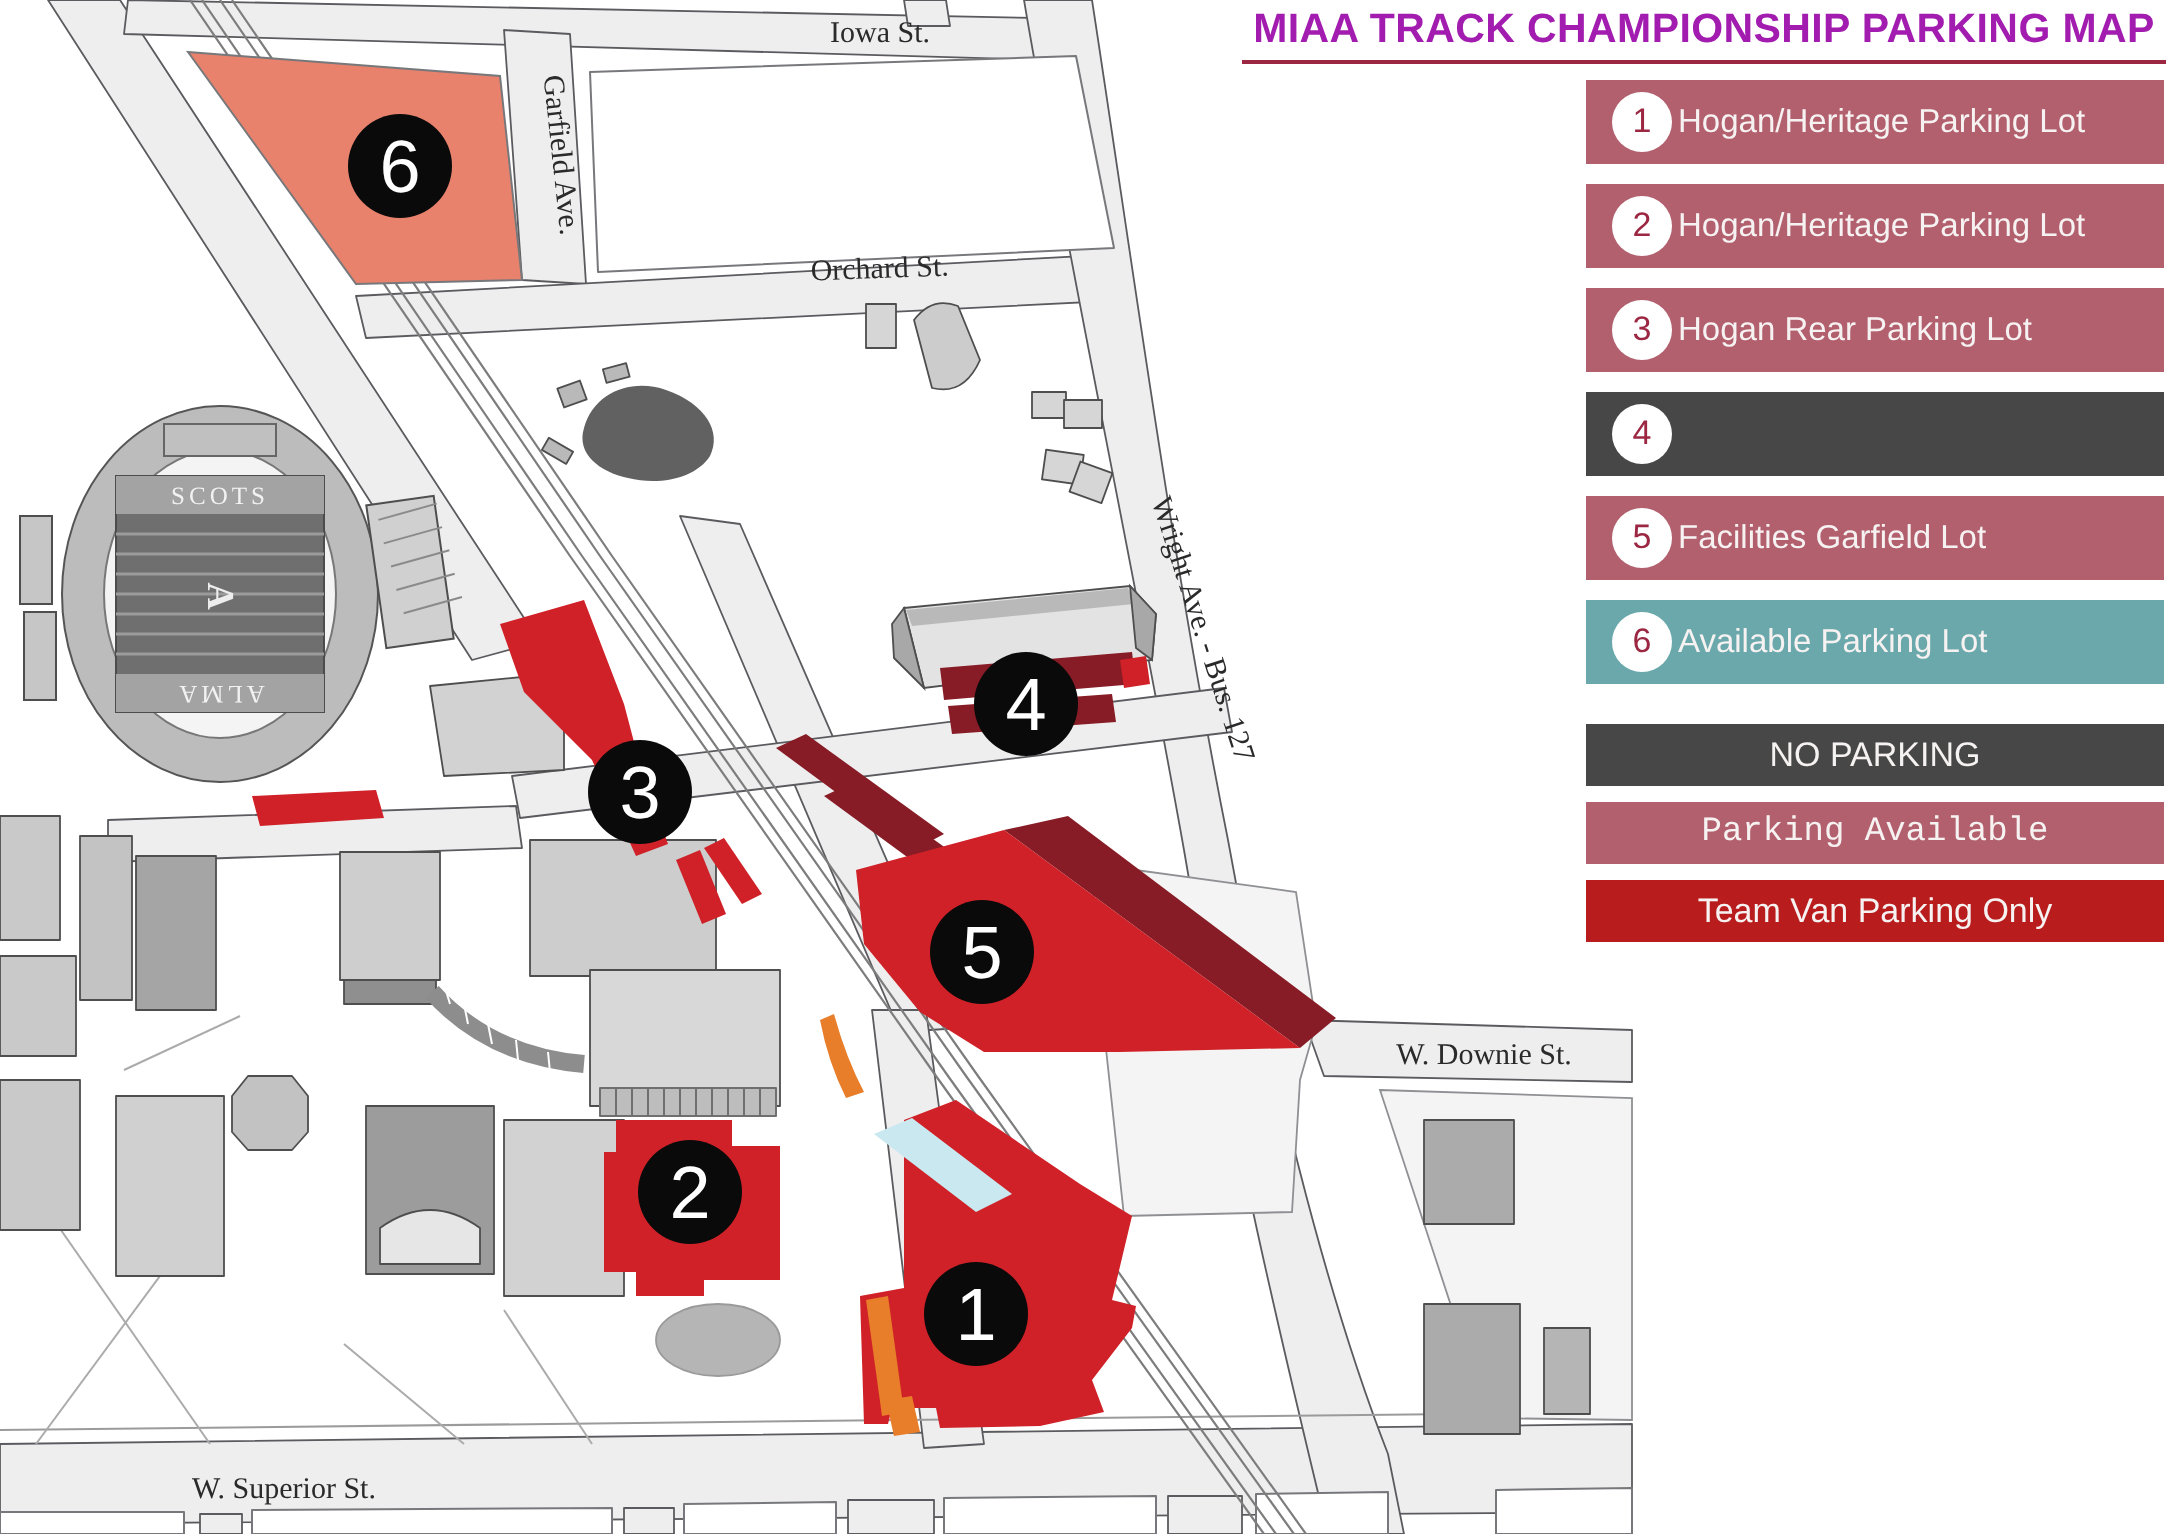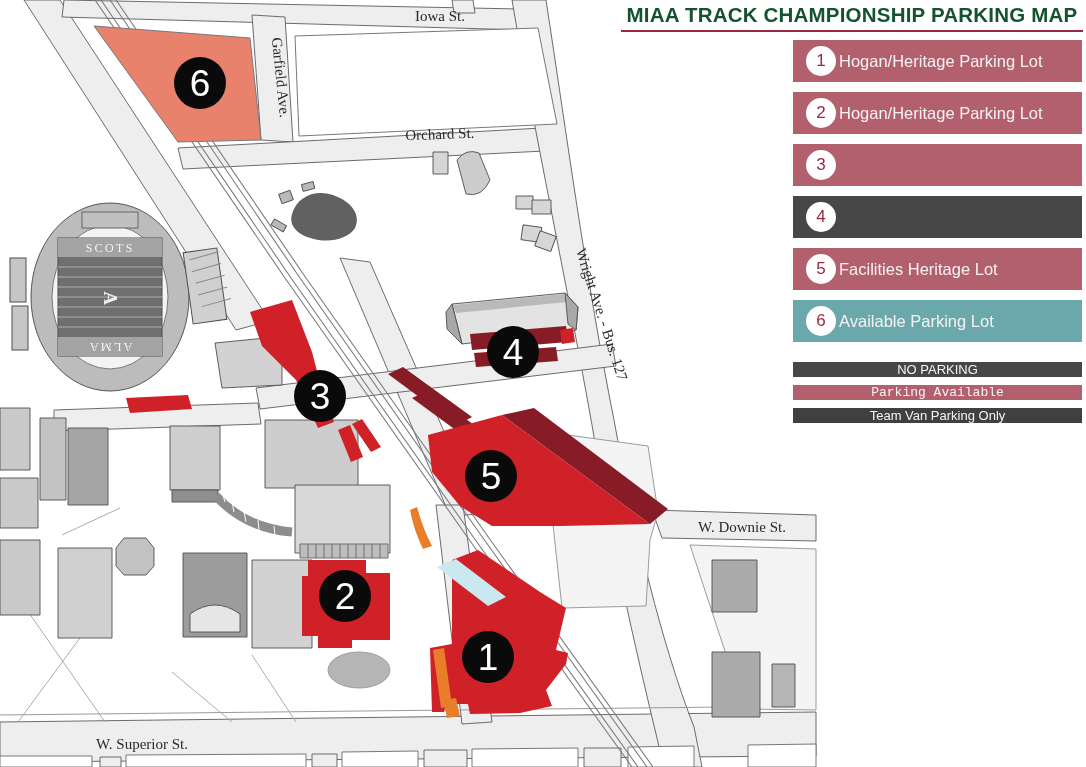--- a/index.html
+++ b/index.html
@@ -2,32 +2,32 @@
 <html><head>
 <meta charset="utf-8">
 <style>
   html,body{margin:0;padding:0;}
   body{width:1086px;height:767px;background:#ffffff;overflow:hidden;position:relative;
        font-family:"Liberation Sans",sans-serif;}
   .map-wrap{position:absolute;left:0;top:0;width:822px;height:767px;}
   svg text{user-select:none;}
   .street-label{font-family:"Liberation Serif",serif;font-size:15px;fill:#2a2a2a;}
   .page-title{position:absolute;left:621px;top:3px;width:462px;
-      font-size:20.5px;font-weight:800;letter-spacing:.2px;color:#14532d;
+      font-size:20.5px;font-weight:800;letter-spacing:.2px;color:#a21caf;
       border-bottom:2.5px solid #9b2742;padding-bottom:3px;text-align:center;white-space:nowrap;}
   .legend{position:absolute;left:793px;top:40px;width:289px;}
   .legend-row{position:relative;display:flex;align-items:center;justify-content:center;
       min-height:42px;margin-bottom:10px;color:#f7f2f2;font-size:16.5px;line-height:1.25;}
   .legend-row .txt{flex:1;text-align:left;padding:5px 8px 5px 46px;}
   .num-circle{position:absolute;left:13px;top:50%;transform:translateY(-50%);
       width:30px;height:30px;border-radius:50%;background:#ffffff;color:#9b2742;
       display:flex;align-items:center;justify-content:center;font-size:17px;font-weight:500;}
   .legend-gap{height:10px;}
-  .status-row{display:flex;align-items:center;justify-content:center;height:15px;
-      margin-bottom:8px;color:#f7f2f2;font-size:13px;}
+  .status-row{display:flex;align-items:center;justify-content:center;height:31px;
+      margin-bottom:8px;color:#f7f2f2;font-size:17px;}
 </style>
 </head>
 <body>
 
 <div class="map-wrap">
 <svg width="822" height="767" viewBox="0 0 822 767" xmlns="http://www.w3.org/2000/svg">
 
   <g fill="#eeeeef" stroke="#5b5b5f" stroke-width="0.9" stroke-linejoin="round">
     <path d="M0,722 L816,712 L816,756 L0,762 Z"></path>
     <path d="M24,0 L60,0 L264,312 Q268,320 258,324 L236,330 Z"></path>
@@ -230,41 +230,42 @@
   </div>
 
   <div class="legend-row" style="background-color: rgb(178, 96, 110);">
     <span class="num-circle">2</span>
     <span class="txt">Hogan/Heritage Parking Lot</span>
   </div>
 
   <div class="legend-row" style="background-color: rgb(178, 96, 110);">
     <span class="num-circle">3</span>
     <span class="txt">
+      <div>Hogan Rear Parking Lot</div>
     </span>
   </div>
 
   <div class="legend-row" style="background-color: rgb(71, 71, 71);">
     <span class="num-circle">4</span>
   </div>
 
   <div class="legend-row" style="background-color: rgb(178, 96, 110);">
     <span class="num-circle">5</span>
-    <span class="txt">Facilities Heritage Lot</span>
+    <span class="txt">Facilities Garfield Lot</span>
   </div>
 
   <div class="legend-row" style="background-color: rgb(106, 168, 171);">
     <span class="num-circle">6</span>
     <span class="txt">Available Parking Lot</span>
   </div>
 
   <div class="legend-gap"></div>
 
   <div class="status-row" style="background-color: rgb(71, 71, 71);">
     <span>NO PARKING</span>
   </div>
   <div class="status-row" style="background-color: rgb(178, 96, 110); font-family: Liberation Mono, monospace;">
     <span>Parking Available</span>
   </div>
-  <div class="status-row" style="background-color: #404040;">
+  <div class="status-row" style="background-color: #b91c1c;">
     <span>Team Van Parking Only</span>
   </div>
 </div>
 
 </body></html>

